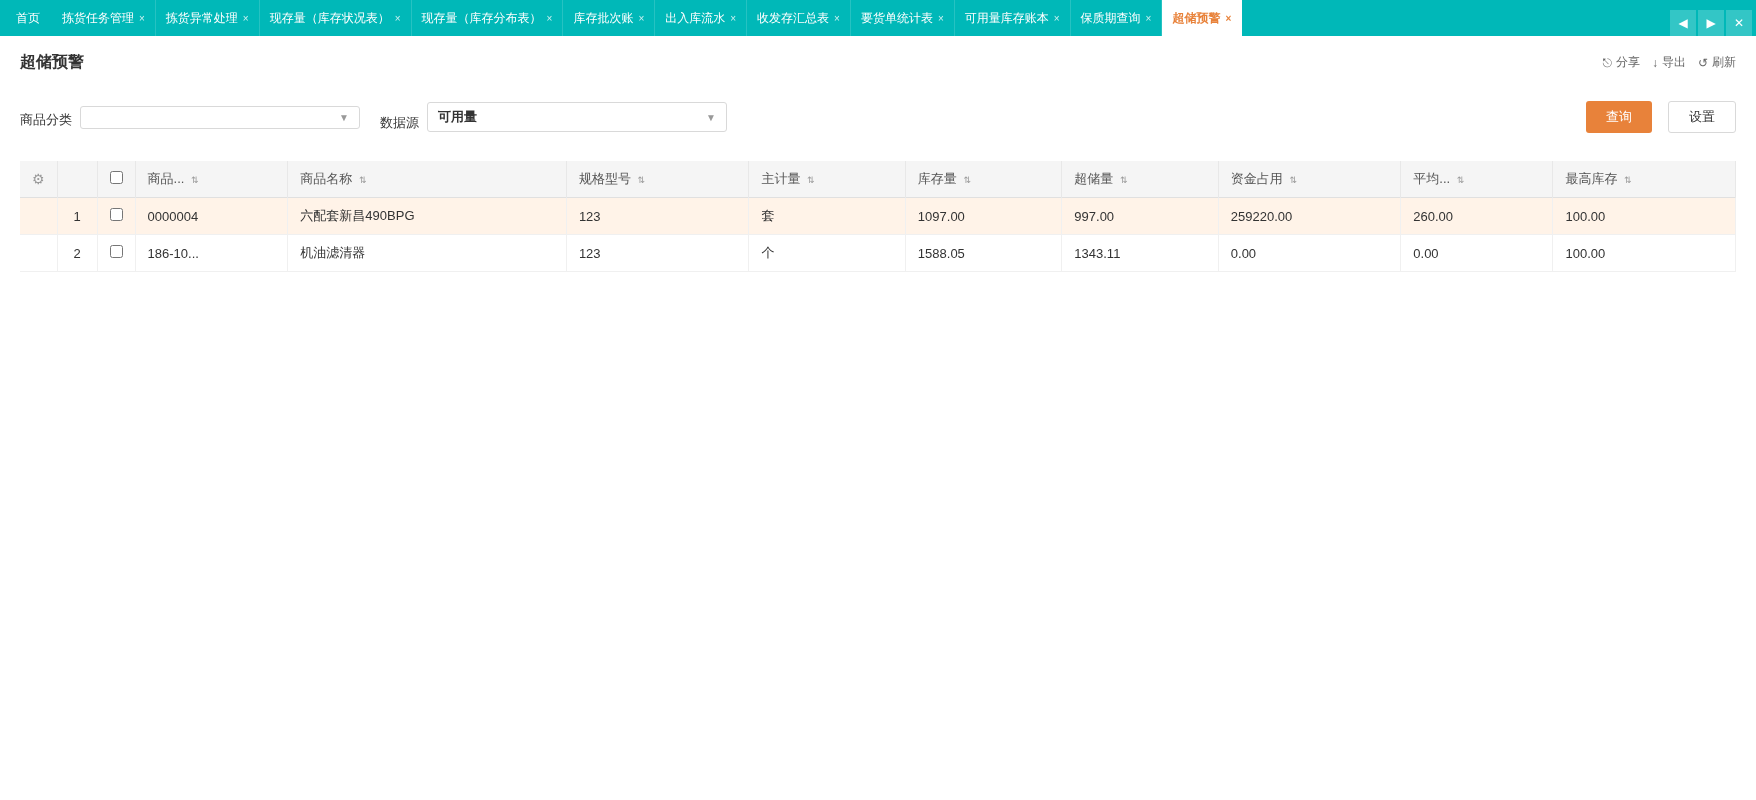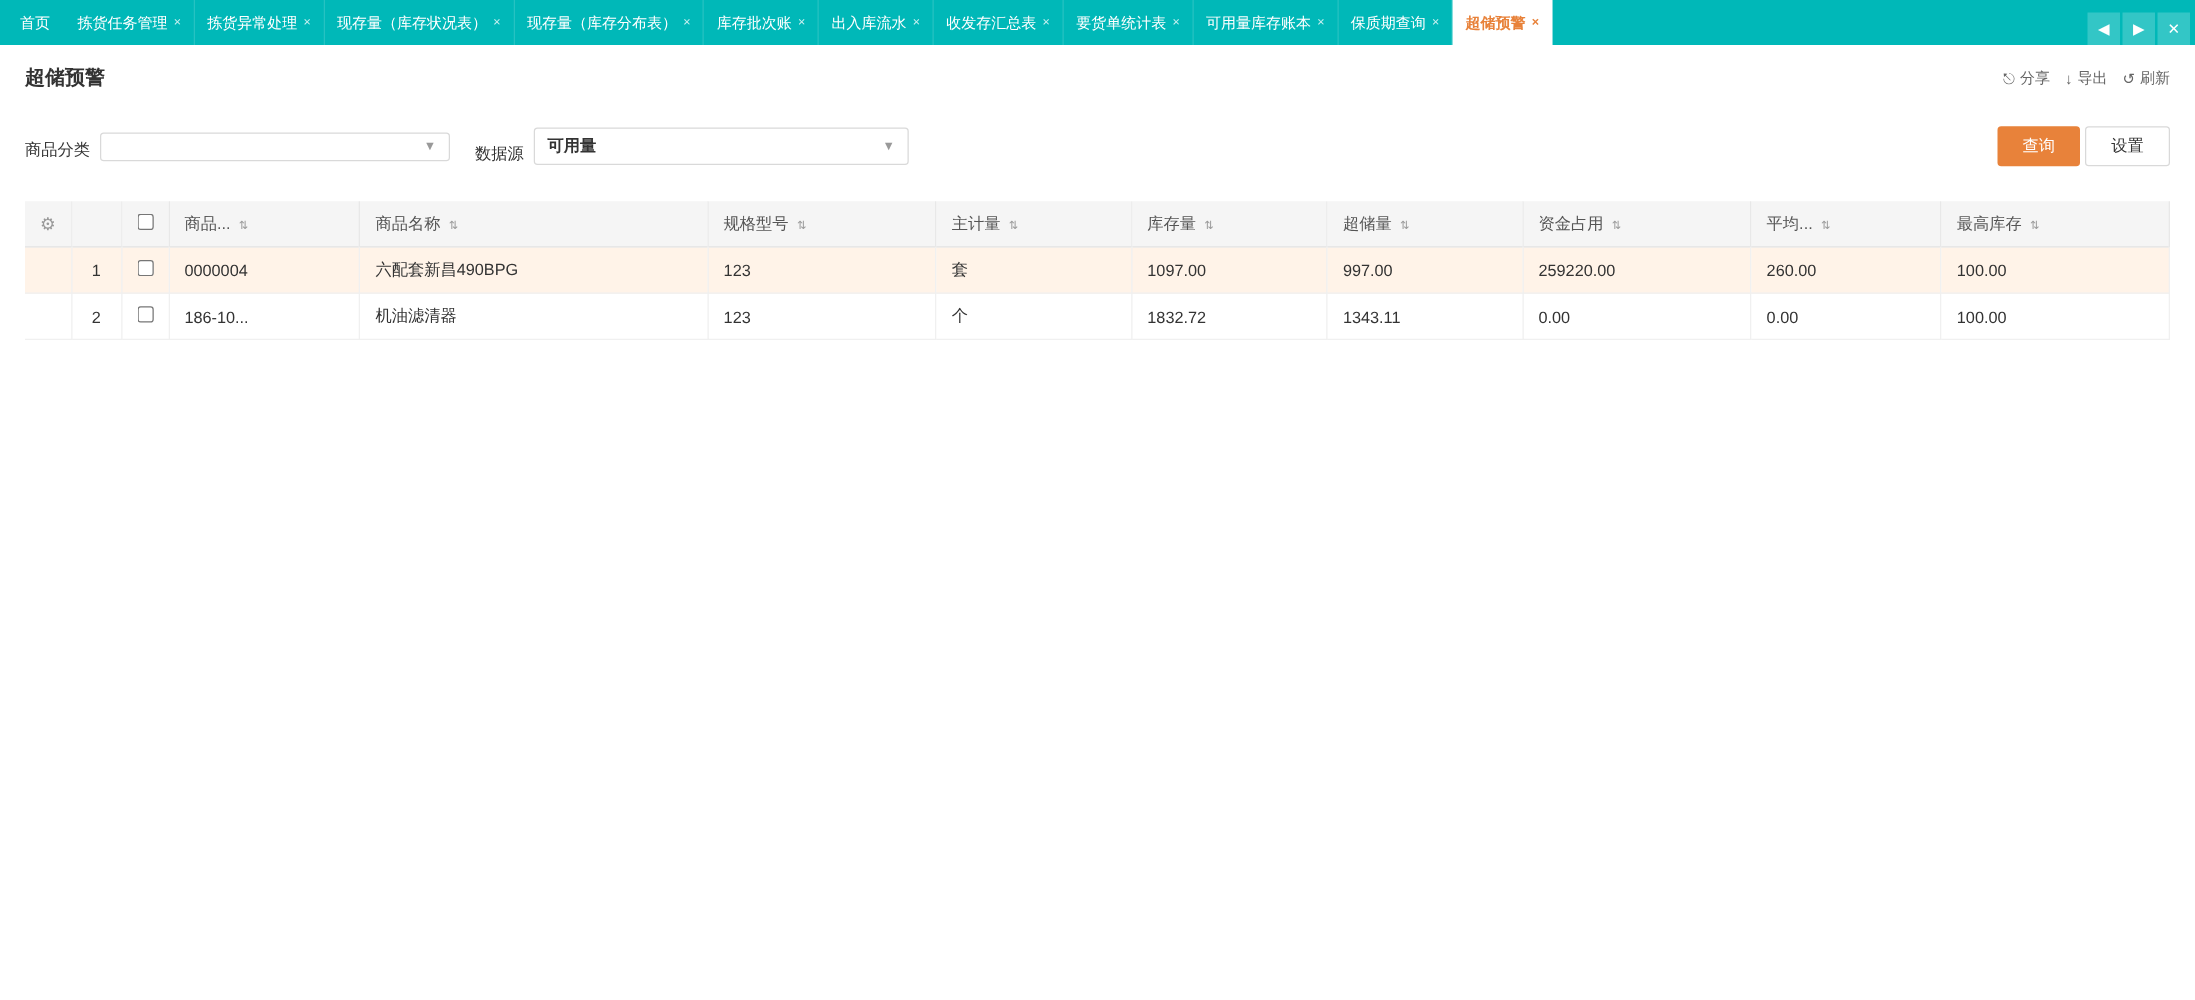--- a/index.html
+++ b/index.html
@@ -114,21 +114,21 @@
       min-width: 280px;
       cursor: pointer;
       background: #fff;
       justify-content: space-between;
     }
     .filter-select .chevron { color: #999; font-size: 10px; margin-left: 8px; }
 
     .filter-actions {
       margin-left: auto;
       display: flex;
-      gap: 4px;
+      gap: 16px;
     }
     .btn-query {
       background: #e8823a;
       color: #fff;
       border: none;
       border-radius: 3px;
       padding: 7px 20px;
       cursor: pointer;
       font-size: 13px;
     }
@@ -365,21 +365,21 @@
         <tr>
     <td class="checkbox-cell"></td>
     <td class="col-index">2</td>
     <td class="checkbox-cell">
       <input type="checkbox" style="">
     </td>
     <td>186-10...</td>
     <td>机油滤清器</td>
     <td>123</td>
     <td>个</td>
-    <td>1832.72</td>
+    <td>1588.05</td>
     <td>1343.11</td>
     <td>0.00</td>
     <td>0.00</td>
     <td>100.00</td>
   </tr>
       </tbody>
   </table>
 
 </div>
 

